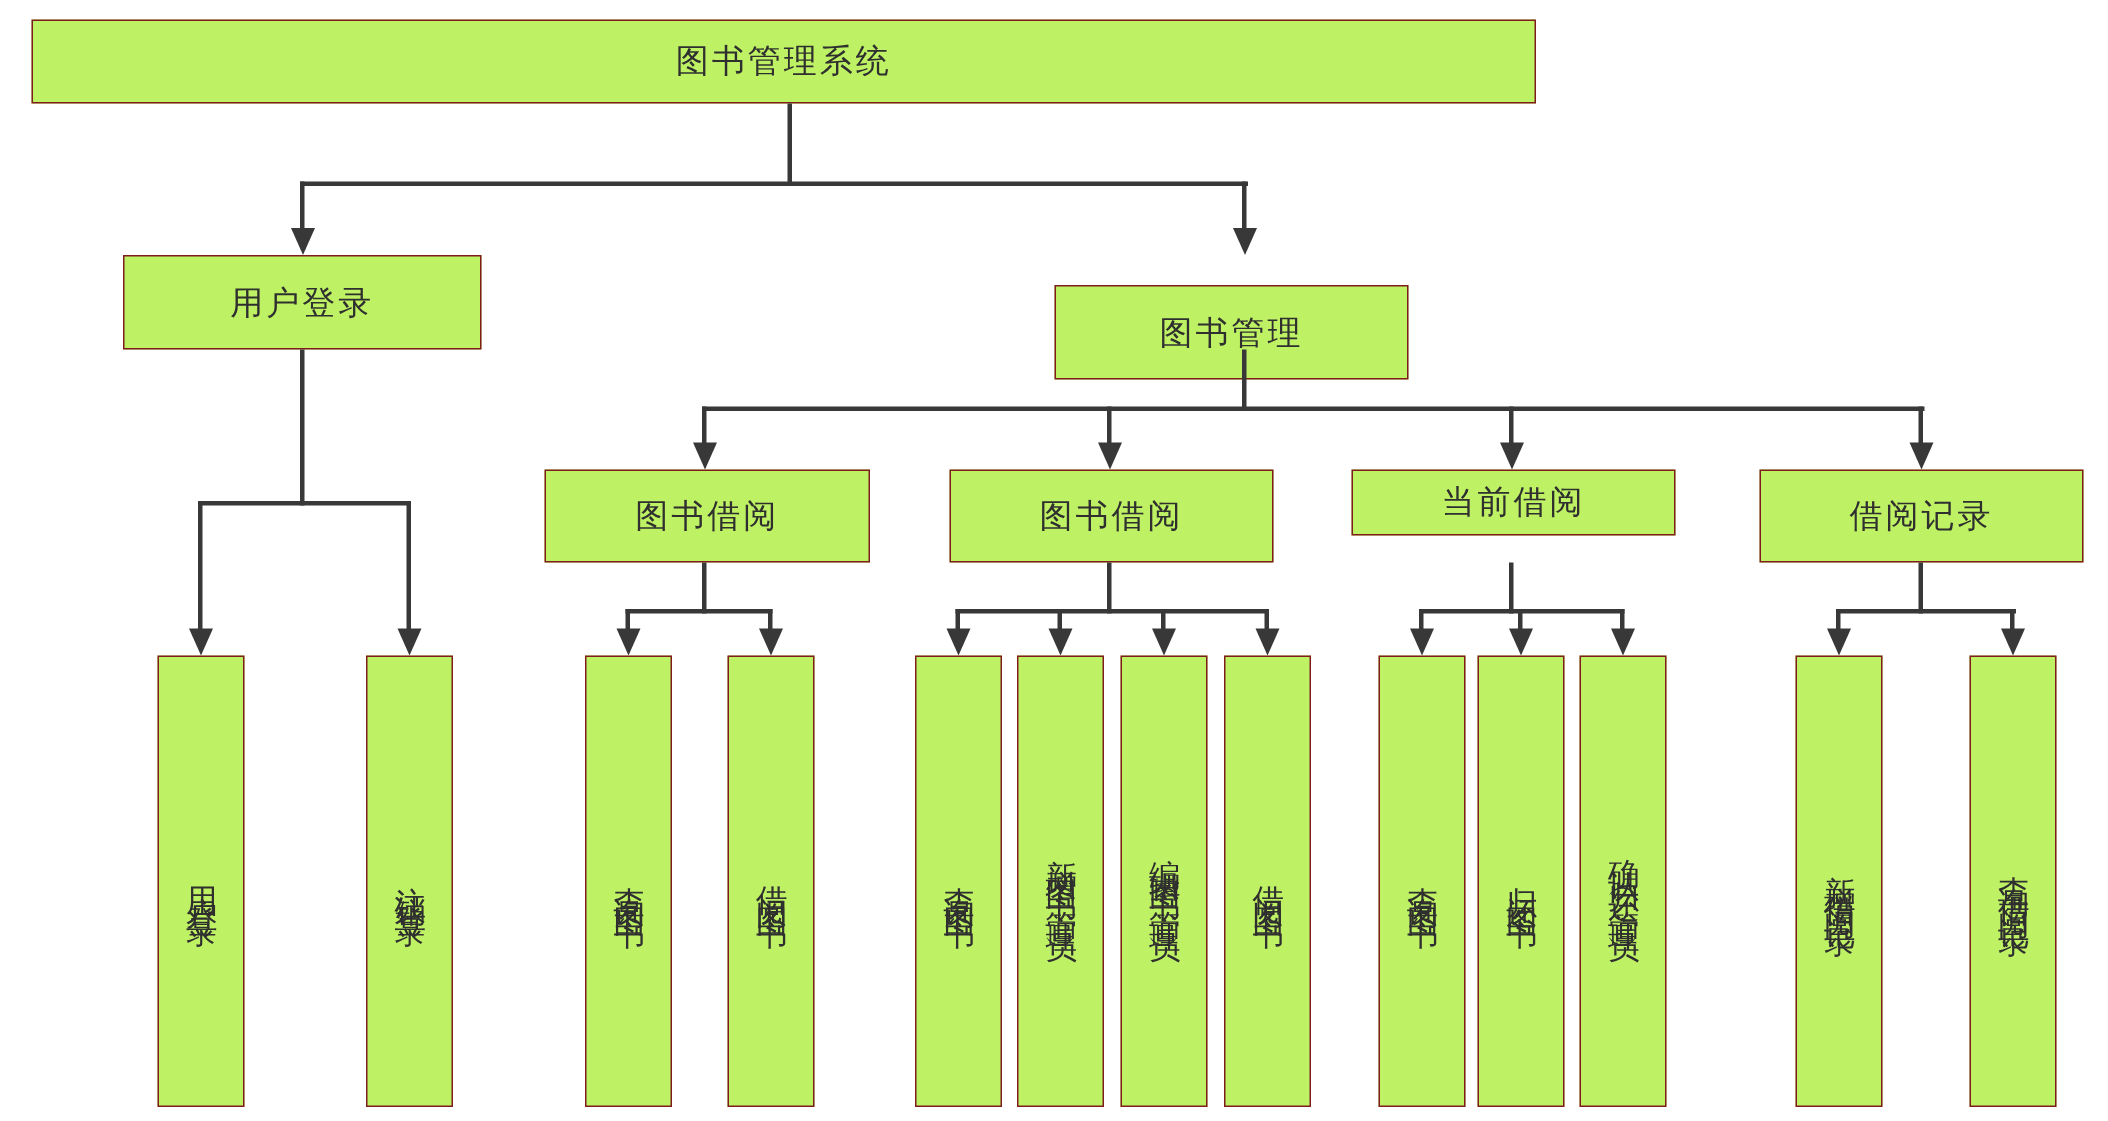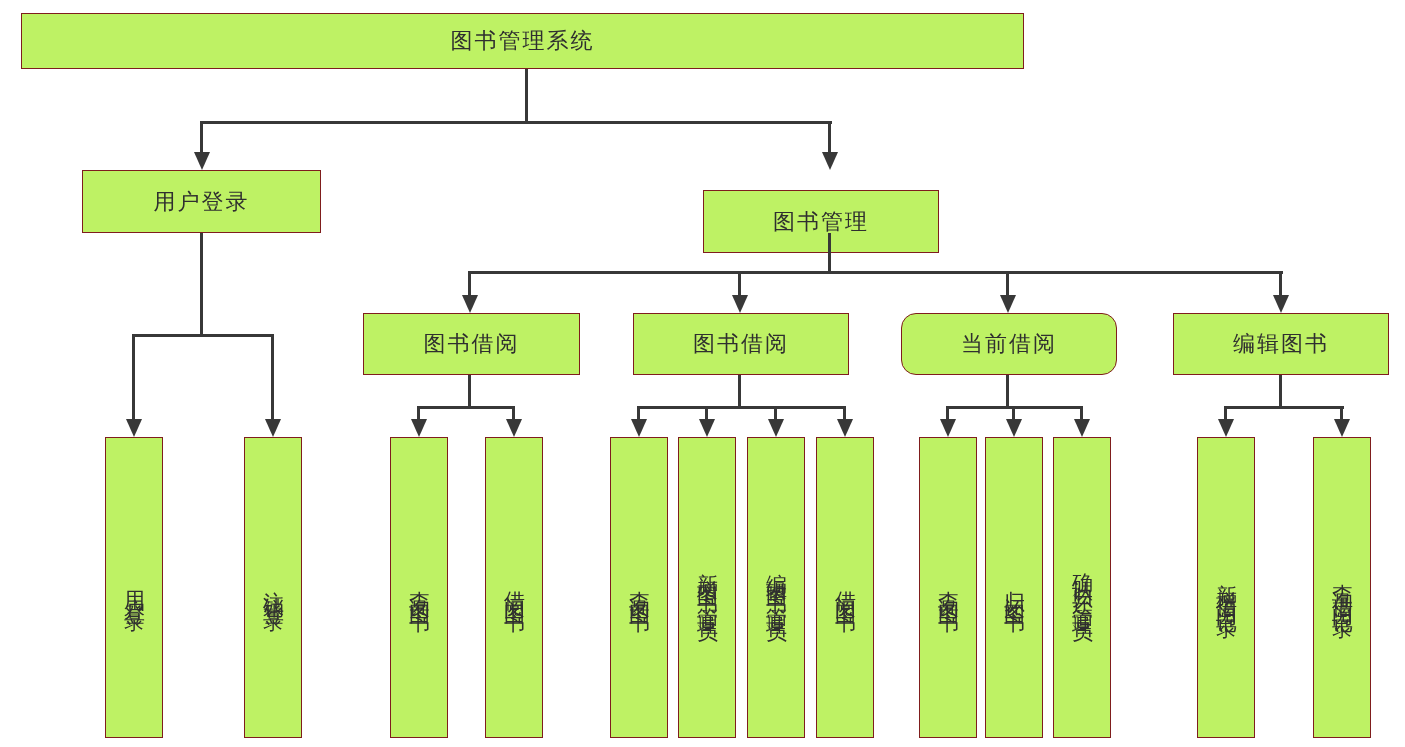--- a/index.html
+++ b/index.html
@@ -69,25 +69,25 @@
   <div class="arrow" style="left:732px;top:295px;"></div>
   <div class="arrow" style="left:1000px;top:295px;"></div>
   <div class="arrow" style="left:1273px;top:295px;"></div>
 
   <div class="box" style="left:363px;top:313px;width:217px;height:62px;">
     <span class="h-label">图书借阅</span>
   </div>
   <div class="box" style="left:633px;top:313px;width:216px;height:62px;align-items:center;">
     <span class="h-label">图书借阅</span>
   </div>
-  <div class="box" style="left:901px;top:313px;width:216px;height:62px;border-radius:15px;">
+  <div class="box" style="left:901px;top:313px;width:216px;height:44px;">
     <span class="h-label">当前借阅</span>
   </div>
   <div class="box" style="left:1173px;top:313px;width:216px;height:62px;">
-    <span class="h-label">编辑图书</span>
+    <span class="h-label">借阅记录</span>
   </div>
 
   <div class="vline" style="left:468px;top:375px;height:34px;"></div>
   <div class="hline" style="left:417px;top:406px;width:98px;"></div>
   <div class="vline" style="left:417px;top:406px;height:16px;"></div>
   <div class="vline" style="left:512px;top:406px;height:16px;"></div>
   <div class="arrow" style="left:411px;top:419px;"></div>
   <div class="arrow" style="left:506px;top:419px;"></div>
 
   <div class="vline" style="left:738px;top:375px;height:34px;"></div>

